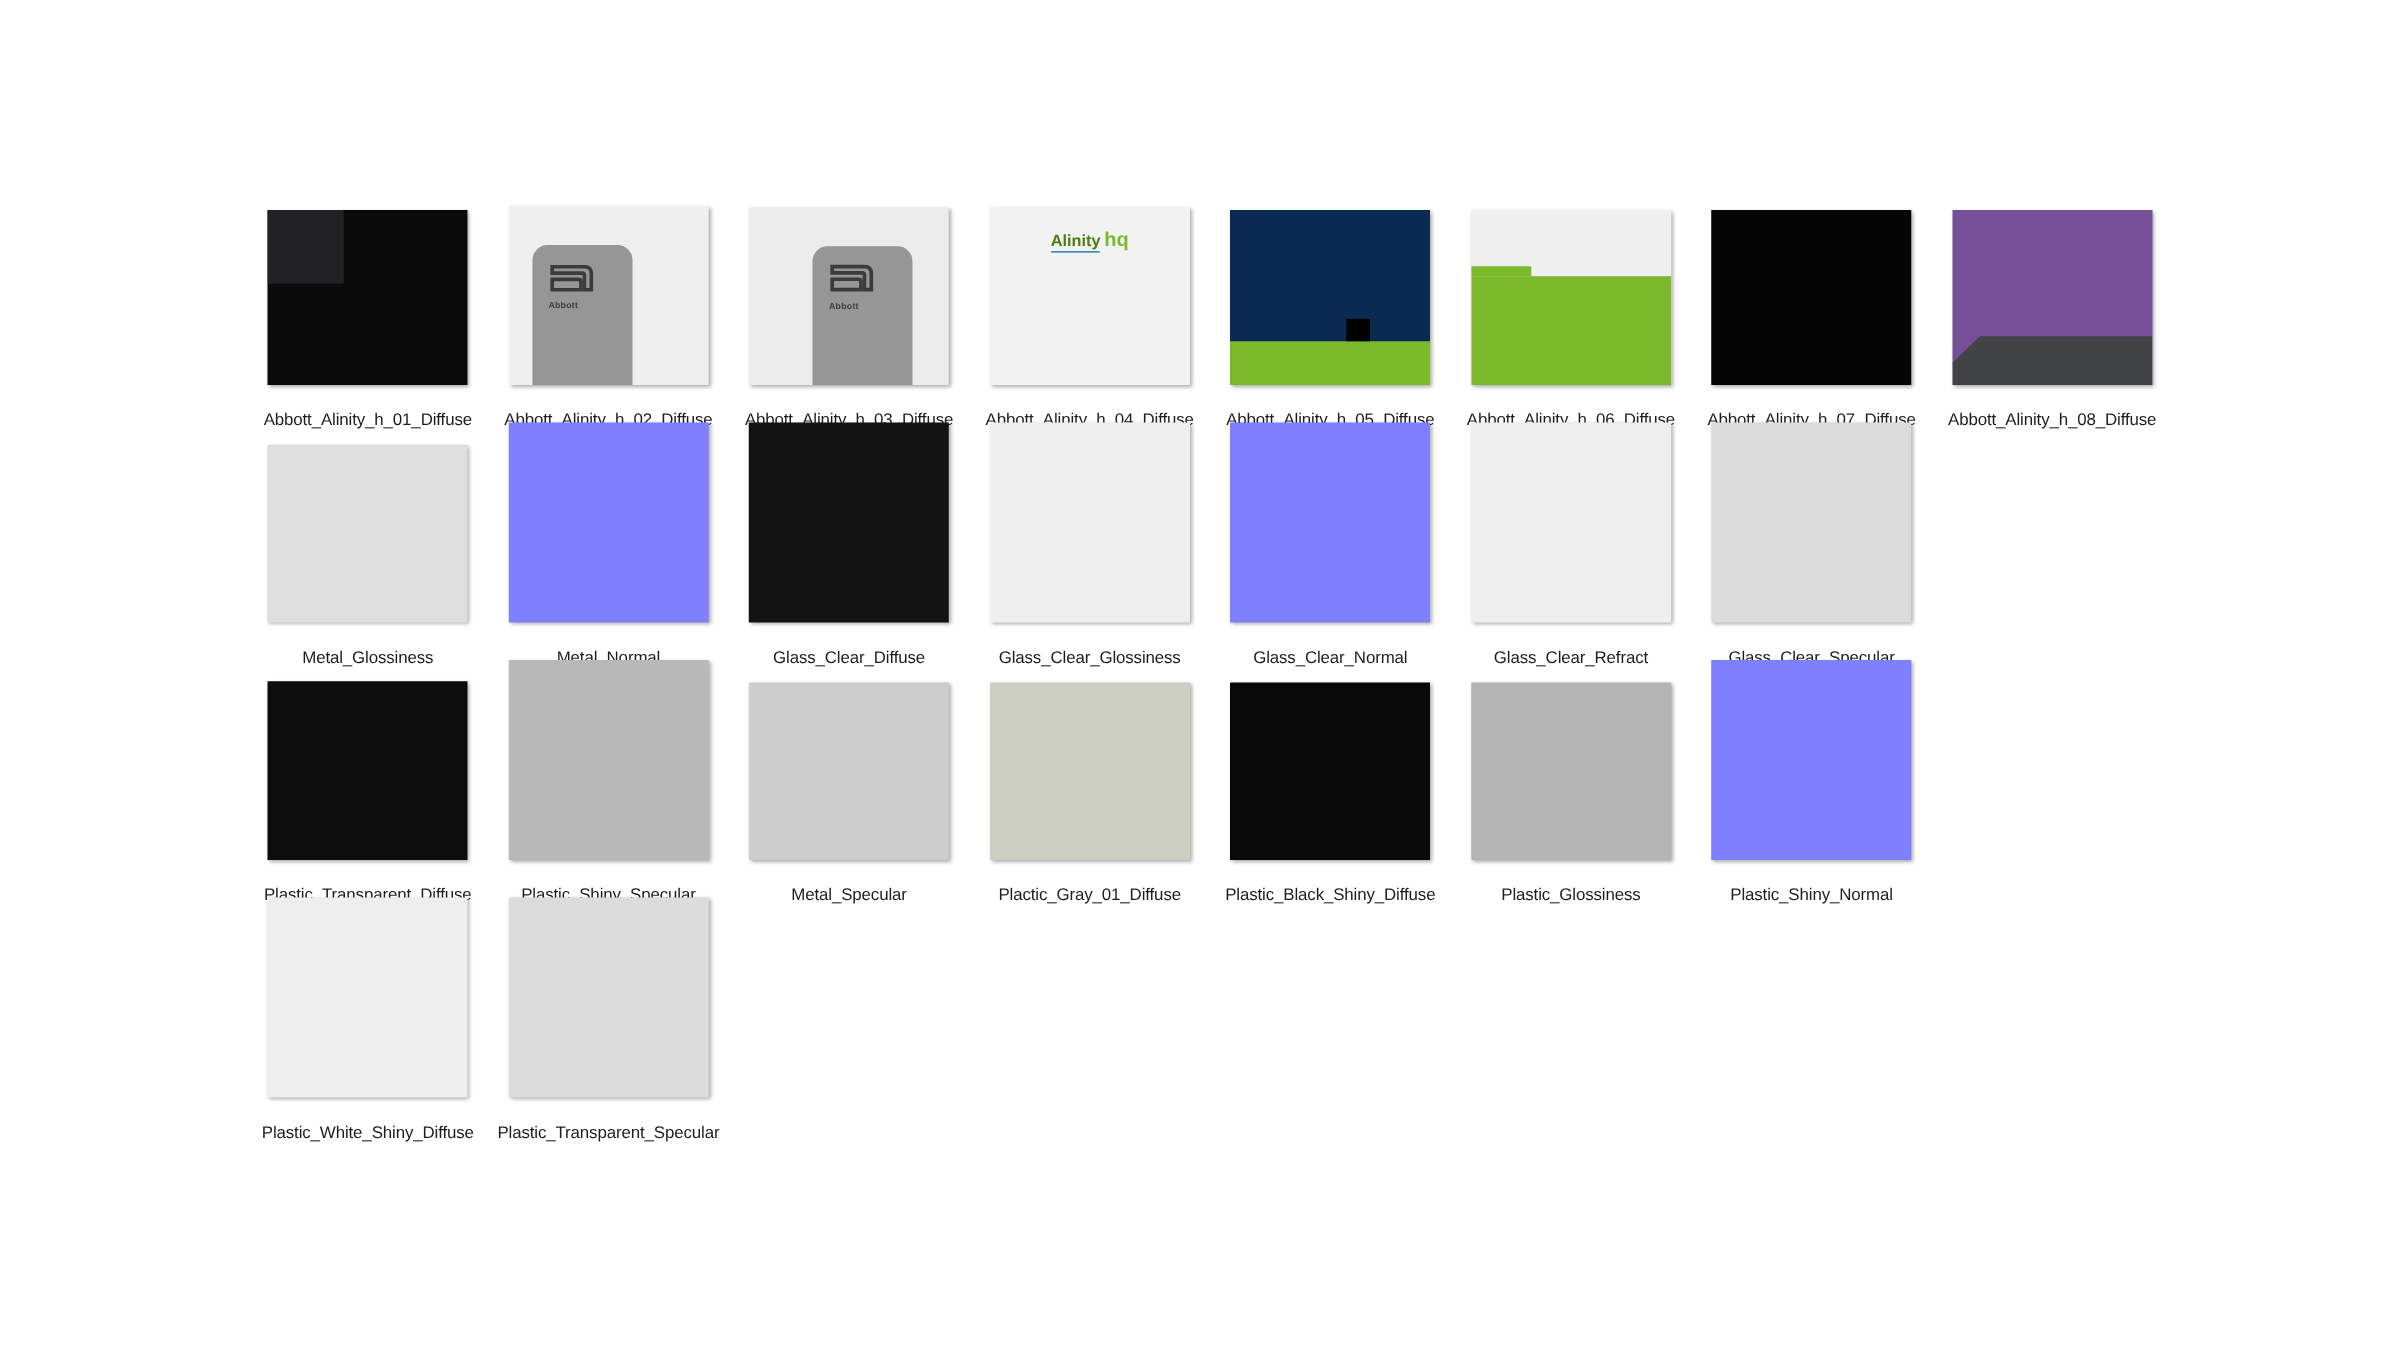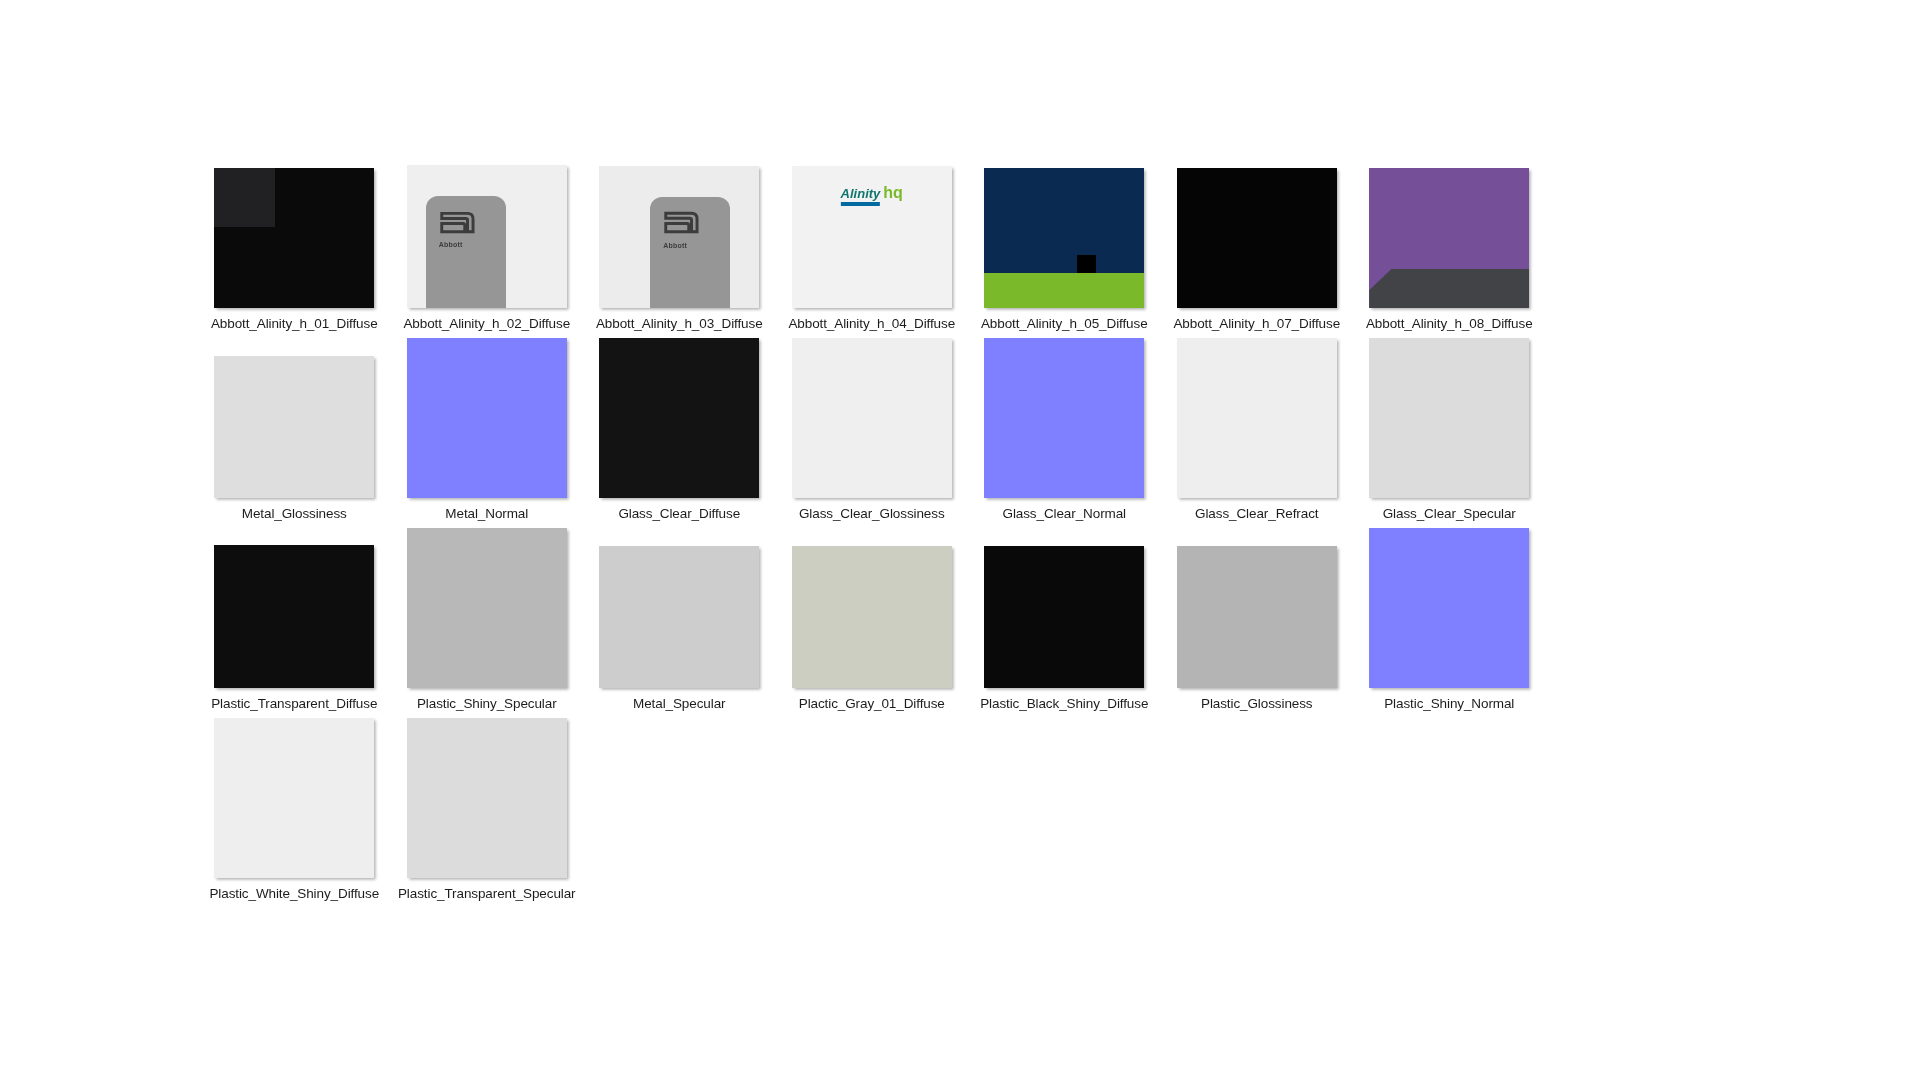--- a/index.html
+++ b/index.html
@@ -37,21 +37,21 @@
     justify-content: center;
     position: relative;
   }
   .thumb {
     position: relative;
     overflow: hidden;
     background: #efefef;
     box-shadow: 1.5px 1.5px 3px rgba(0,0,0,0.33);
   }
   .label {
-    margin-top: 8px;
+    margin-top: 20px;
     font-size: 13.5px;
     line-height: 16px;
     color: #1d1d1d;
     text-align: center;
     white-space: nowrap;
     letter-spacing: -0.1px;
   }
   
   .art { position: absolute; }
   .abbott-panel {
@@ -81,21 +81,21 @@
   }
   .alinity-logo {
     position: absolute;
     left: 50%;
     top: 13%;
     transform: translateX(-50%);
     font-size: 13px;
     font-weight: bold;
     white-space: nowrap;
   }
-  .alinity-main { color: #0f766e; border-bottom: 4px solid #0369a1; padding-bottom: 1px; font-style: italic; }
+  .alinity-main { color: #4d7c0f; border-bottom: 1px solid #0369a1; padding-bottom: 1px; }
   .alinity-hq { color: #7ab929; font-size: 16px; margin-left: 3px; }
 </style>
 </head>
 <body>
 
 <div id="grid">
     <div class="row">
       <div class="cell">
         <div class="thumb-wrap">
           <div class="thumb" style="width: 160px; height: 140px; background: rgb(10, 10, 10);">
@@ -144,20 +144,29 @@
         <div class="thumb-wrap">
           <div class="thumb" style="width: 160px; height: 140px; background: rgb(11, 42, 82);">
             <div class="art" style="left:0;bottom:0;width:100%;height:25%;background:#7ab929;"></div>
             <div class="art" style="left:58%;bottom:25%;width:12%;height:13%;background:#000000;"></div>
           </div>
         </div>
         <div class="label">Abbott_Alinity_h_05_Diffuse</div>
       </div>
       <div class="cell">
         <div class="thumb-wrap">
+          <div class="thumb" style="width: 160px; height: 140px; background: rgb(239, 239, 239);">
+            <div class="art" style="left:0;bottom:0;width:100%;height:62%;background:#7ab929;"></div>
+            <div class="art" style="left:0;bottom:62%;width:30%;height:6%;background:#7ab929;"></div>
+          </div>
+        </div>
+        <div class="label">Abbott_Alinity_h_06_Diffuse</div>
+      </div>
+      <div class="cell">
+        <div class="thumb-wrap">
           <div class="thumb" style="width: 160px; height: 140px; background: rgb(5, 5, 5);"></div>
         </div>
         <div class="label">Abbott_Alinity_h_07_Diffuse</div>
       </div>
       <div class="cell">
         <div class="thumb-wrap">
           <div class="thumb" style="width: 160px; height: 140px; background: rgb(118, 79, 153);">
             <div class="art" style="left:0;bottom:0;width:100%;height:28%;background:#414347;clip-path:polygon(14% 0%, 100% 0%, 100% 100%, 0% 100%, 0% 55%);"></div>
           </div>
         </div>

